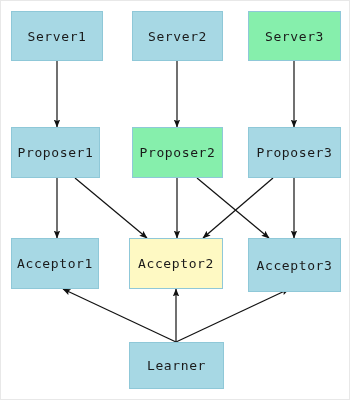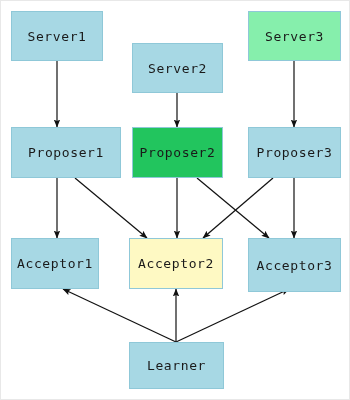--- a/index.html
+++ b/index.html
@@ -67,30 +67,30 @@
         <line x1="175" y1="341" x2="62" y2="288" stroke="#111111" stroke-width="1.2" marker-end="url(#arrowhead)"></line>
         <line x1="175" y1="341" x2="175" y2="288" stroke="#111111" stroke-width="1.2" marker-end="url(#arrowhead)"></line>
         <line x1="175" y1="341" x2="288" y2="288" stroke="#111111" stroke-width="1.2" marker-end="url(#arrowhead)"></line>
       </g>
   </svg>
 
   <div id="nodes-layer">
       <div class="node" style="left: 10px; top: 10px; width: 92px; height: 50px; background: rgb(167, 216, 228); border-color: rgb(143, 200, 216);">
         <span class="node-label" style="color: rgb(26, 26, 26);">Server1</span>
       </div>
-      <div class="node" style="left: 131px; top: 10px; width: 91px; height: 50px; background: rgb(167, 216, 228); border-color: rgb(143, 200, 216); margin-top: 32px;">
+      <div class="node" style="left: 131px; top: 10px; width: 91px; height: 50px; background: rgb(167, 216, 228); border-color: rgb(143, 200, 216);">
         <span class="node-label" style="color: rgb(26, 26, 26);">Server2</span>
       </div>
       <div class="node" style="left: 247px; top: 10px; width: 93px; height: 50px; background: #86efac; border-color: rgb(143, 200, 216);">
         <span class="node-label" style="color: rgb(26, 26, 26);">Server3</span>
       </div>
-      <div class="node" style="left: 10px; top: 126px; width: 110px; height: 51px; background: rgb(167, 216, 228); border-color: rgb(143, 200, 216);">
+      <div class="node" style="left: 10px; top: 126px; width: 89px; height: 51px; background: rgb(167, 216, 228); border-color: rgb(143, 200, 216);">
         <span class="node-label" style="color: rgb(26, 26, 26);">Proposer1</span>
       </div>
-      <div class="node" style="left: 131px; top: 126px; width: 91px; height: 51px; background: #22c55e; border-color: rgb(143, 200, 216);">
+      <div class="node" style="left: 131px; top: 126px; width: 91px; height: 51px; background: #86efac; border-color: rgb(143, 200, 216);">
         <span class="node-label" style="color: rgb(26, 26, 26);">Proposer2</span>
       </div>
       <div class="node" style="left: 247px; top: 126px; width: 93px; height: 51px; background: rgb(167, 216, 228); border-color: rgb(143, 200, 216);">
         <span class="node-label" style="color: rgb(26, 26, 26);">Proposer3</span>
       </div>
       <div class="node" style="left: 10px; top: 237px; width: 88px; height: 51px; background: rgb(167, 216, 228); border-color: rgb(143, 200, 216);">
         <span class="node-label" style="color: rgb(26, 26, 26);">Acceptor1</span>
       </div>
       <div class="node" style="left: 128px; top: 237px; width: 94px; height: 51px; background: #fef9c3; border-color: rgb(143, 200, 216);">
         <span class="node-label" style="color: rgb(26, 26, 26);">Acceptor2</span>

